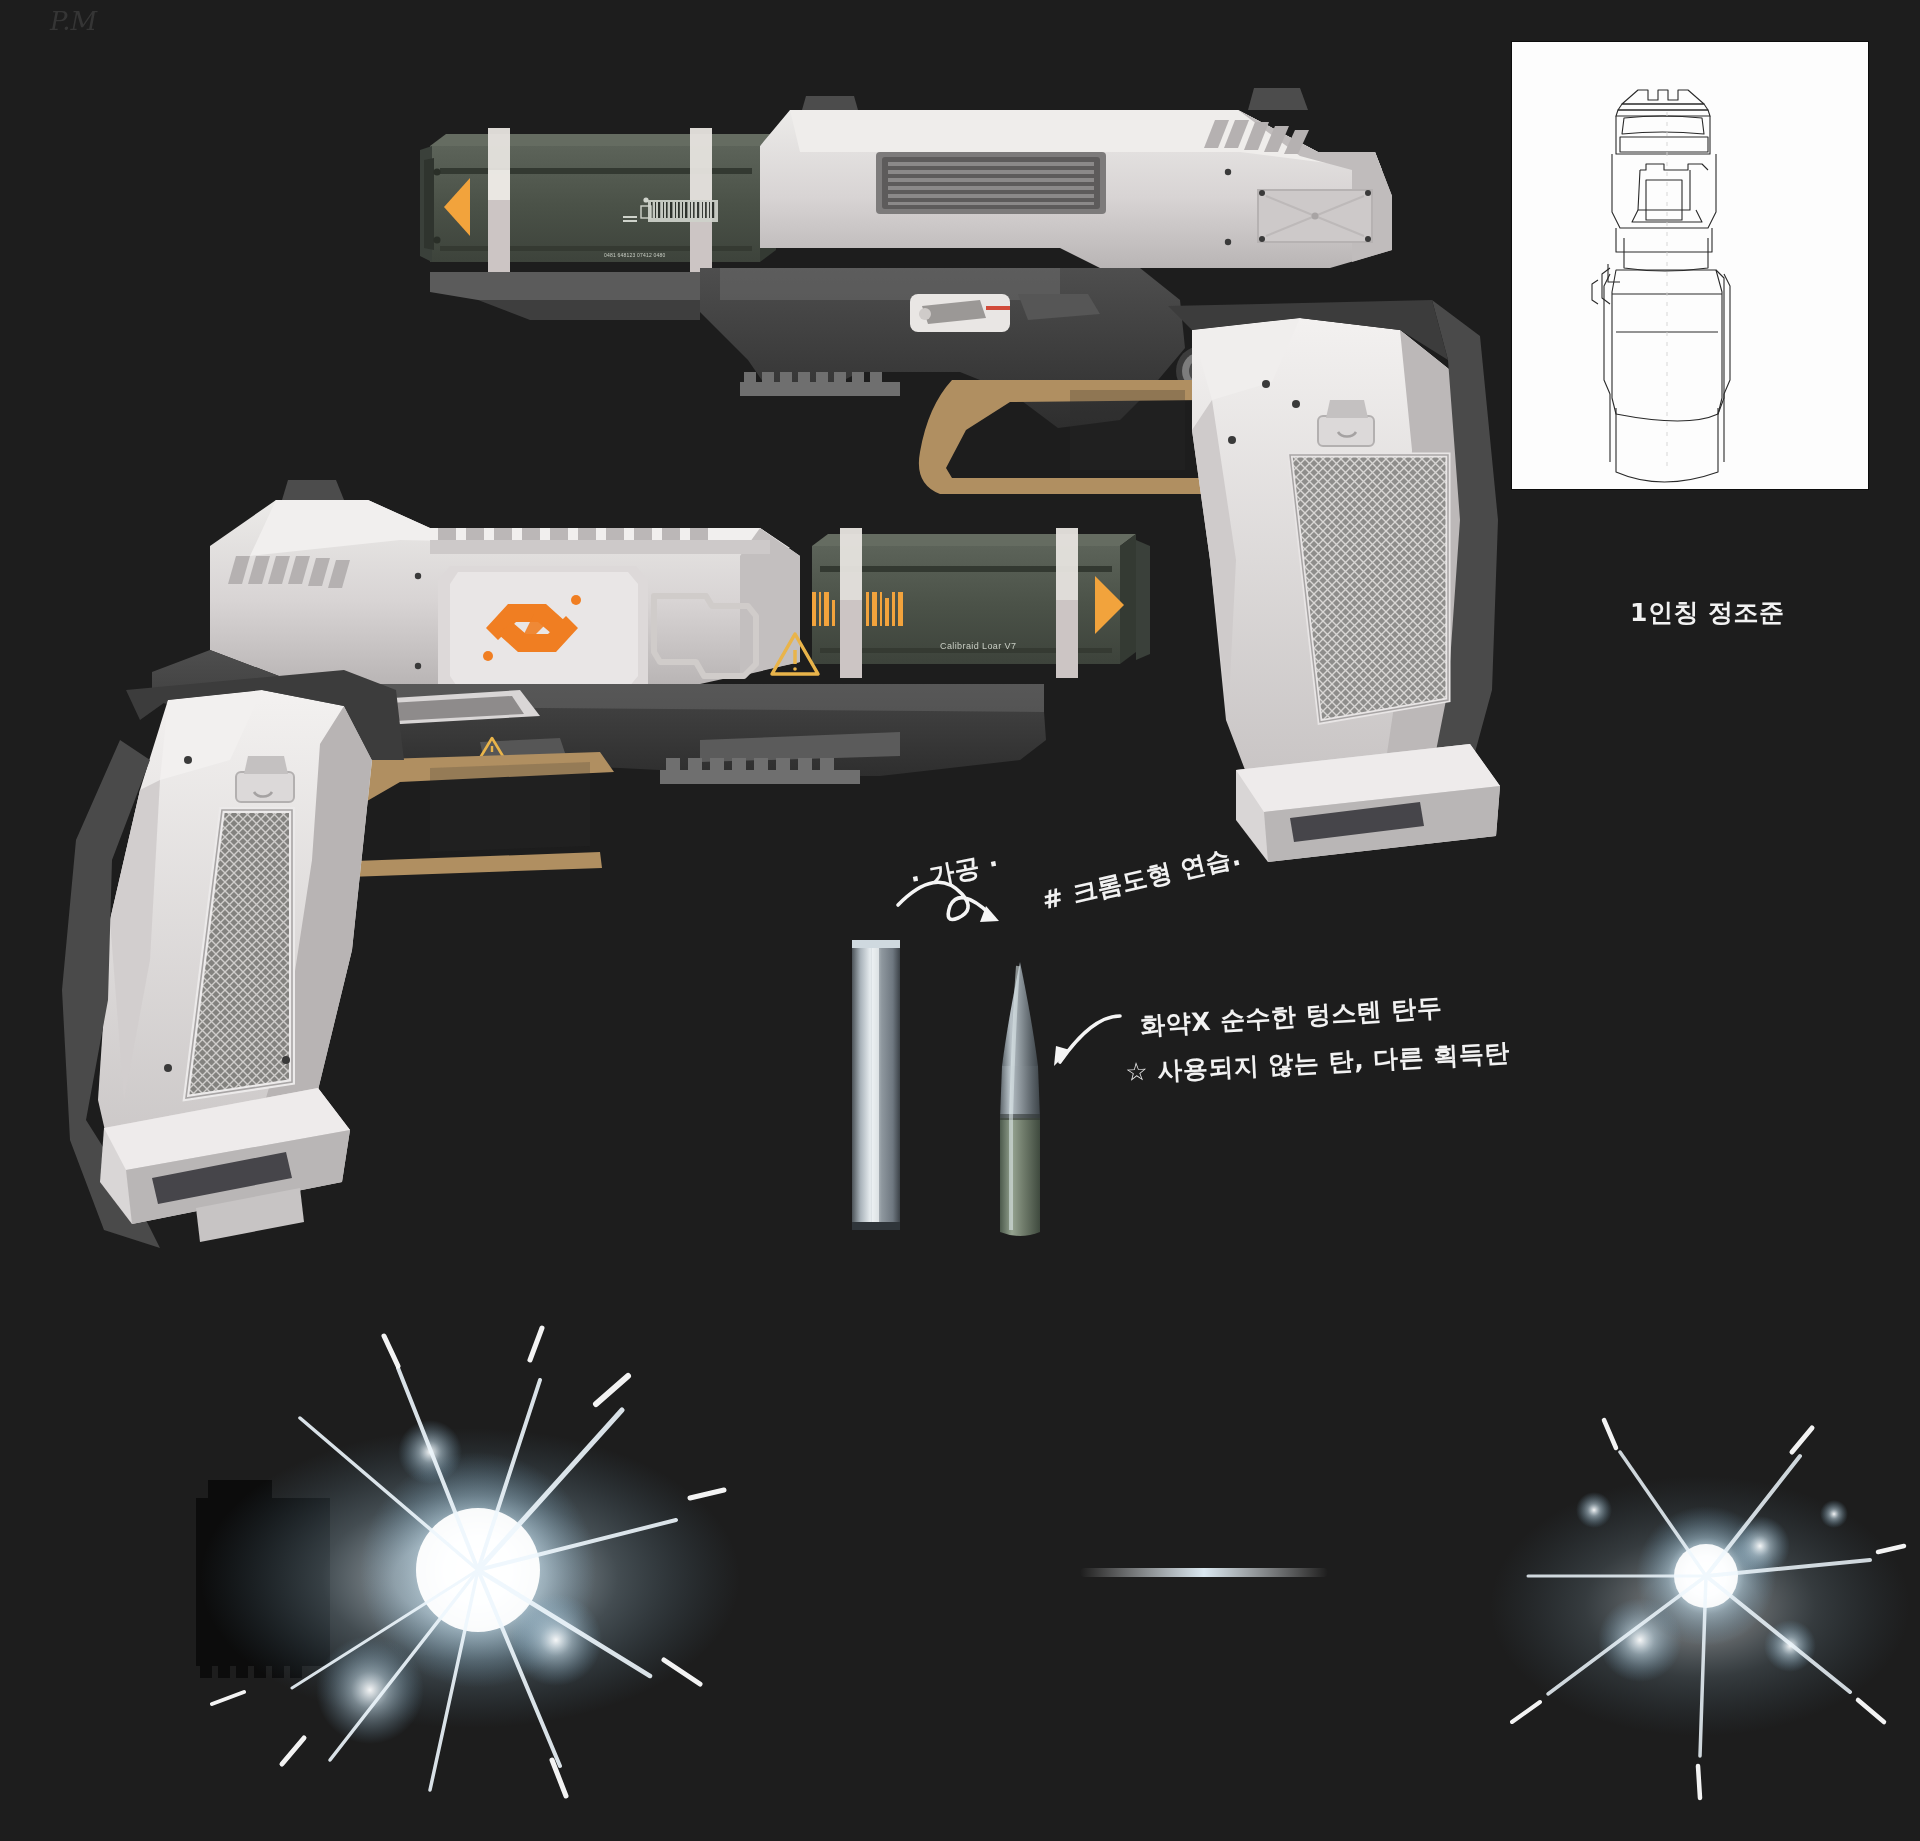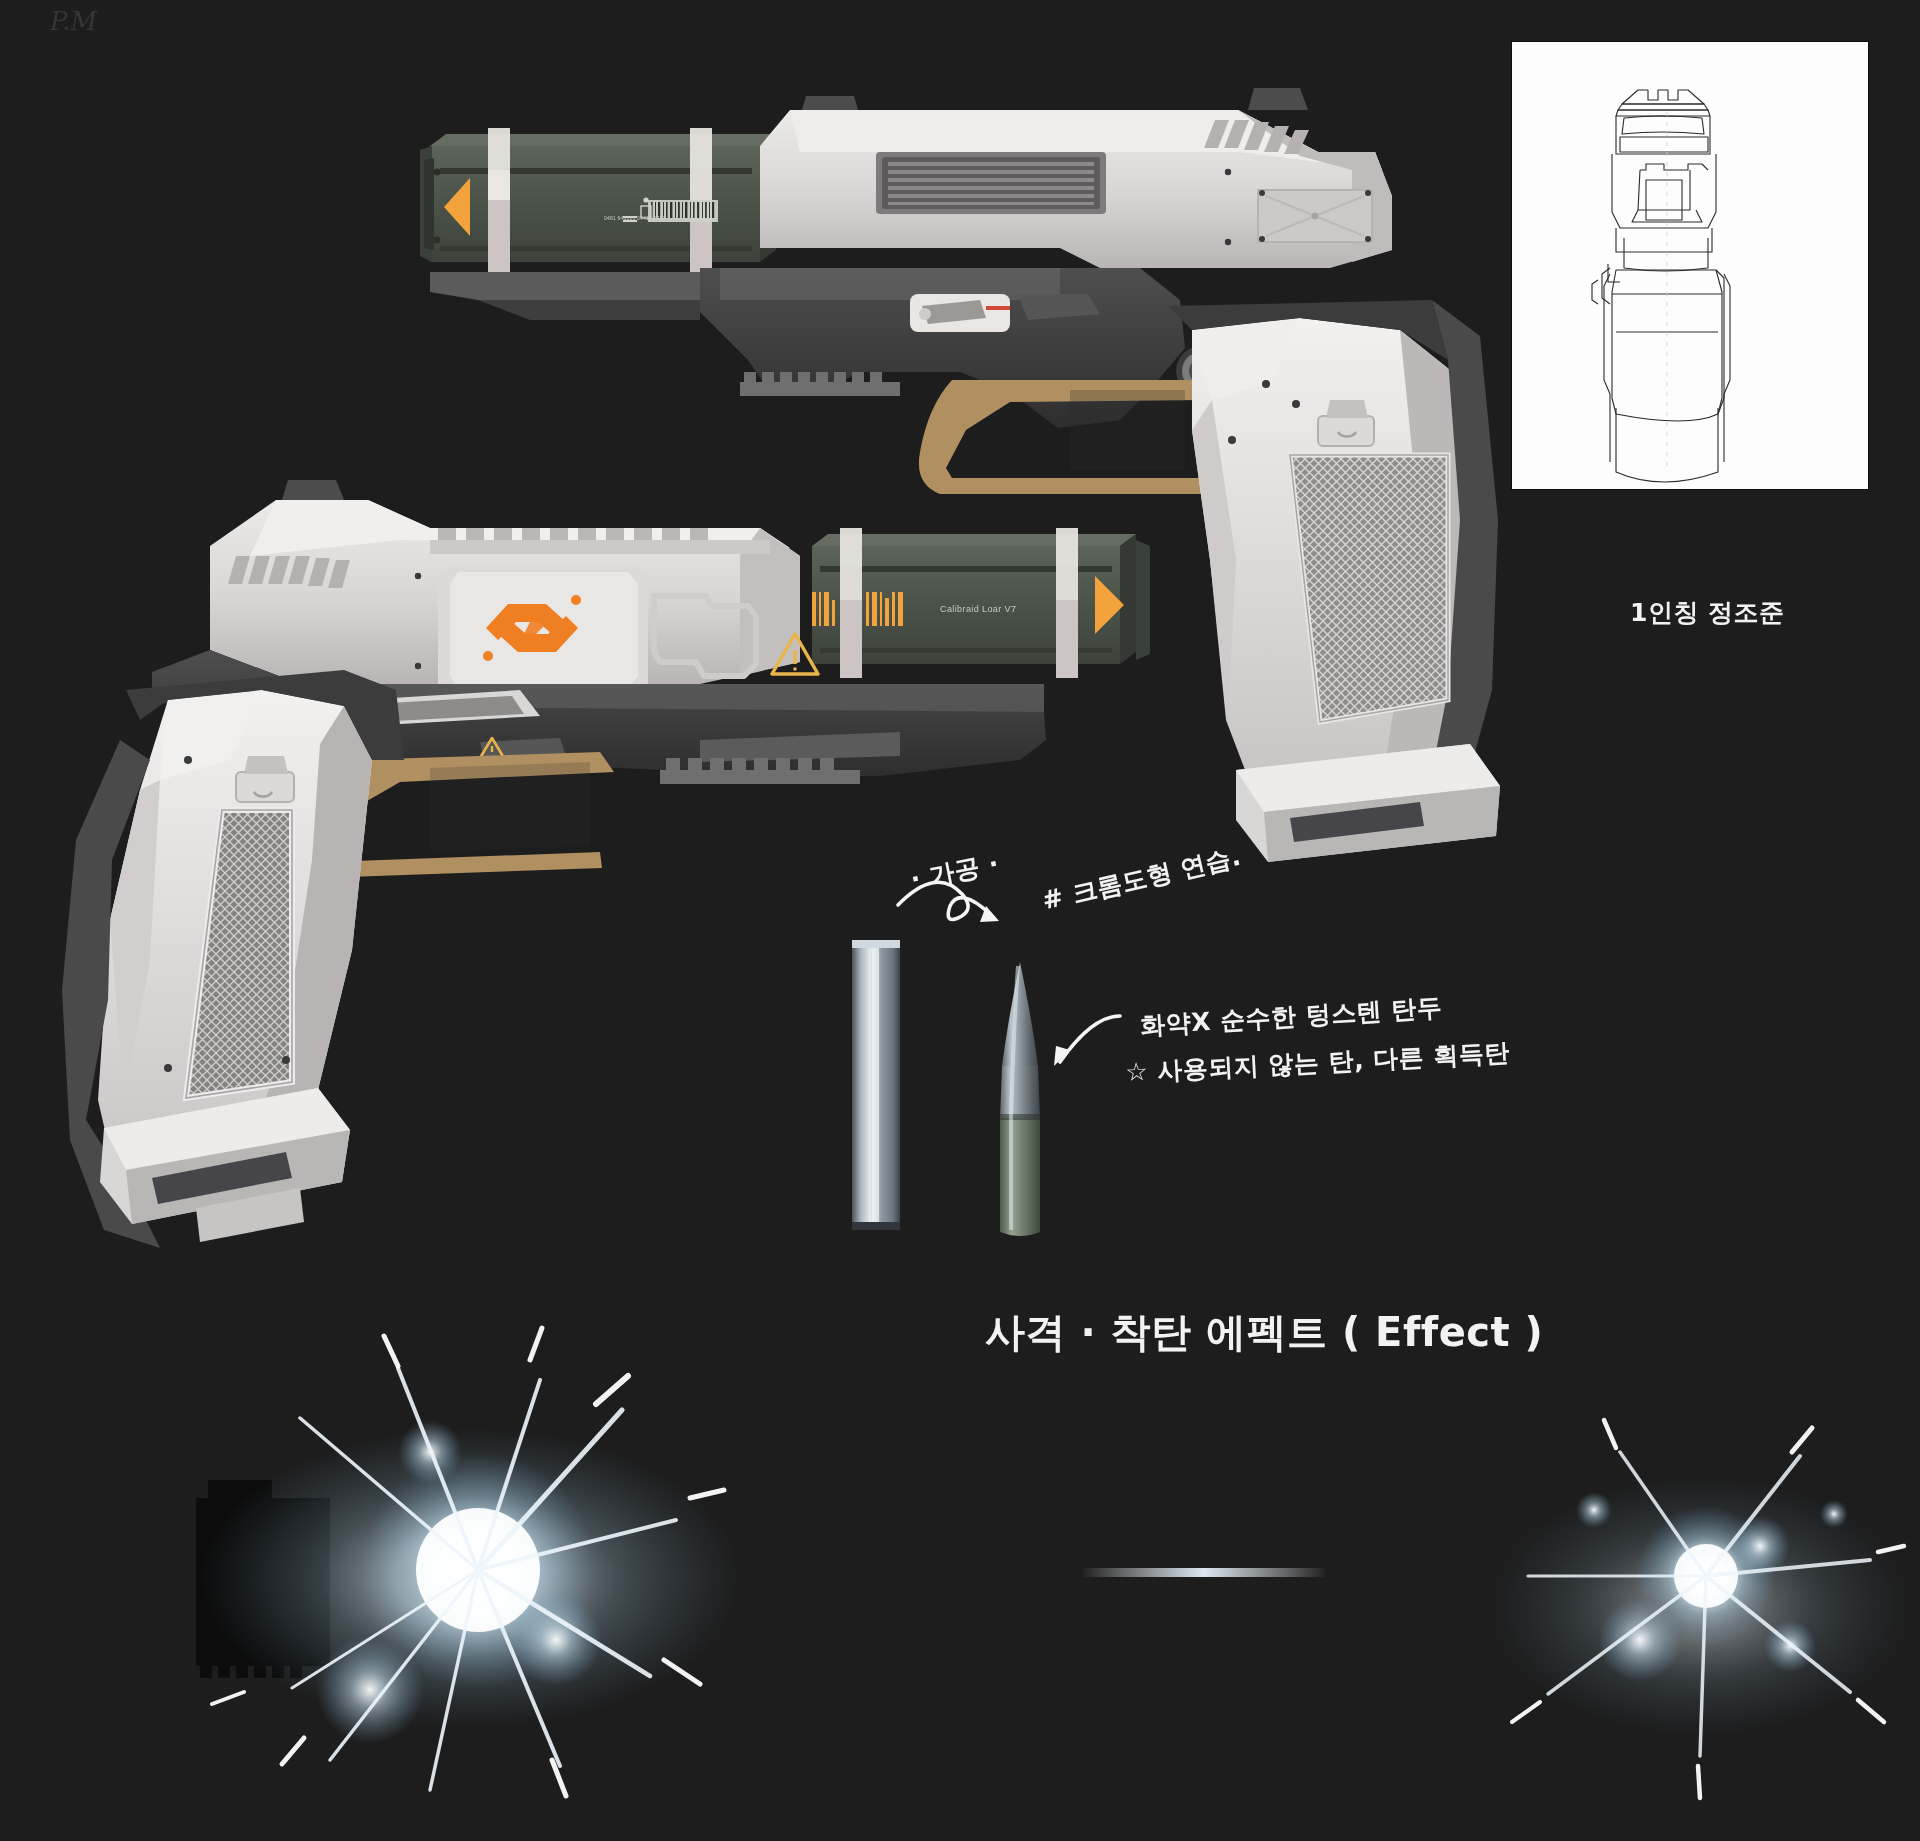--- a/index.html
+++ b/index.html
@@ -10,21 +10,21 @@
   }
   .sheet{position:absolute;inset:0;background:#1d1d1d;}
 
   
   .abs{position:absolute;}
   .hand{
     font-family:"DejaVu Sans",sans-serif;
     color:#f2f2f2;font-weight:700;white-space:nowrap;
     letter-spacing:.5px;
   }
-  .micro{font-family:"Liberation Sans",sans-serif;color:#c9cec4;}
+  .micro{font-family:"Liberation Sans",sans-serif;color:#c9cec4;margin-top:37px;}
 
   
   .signature{
     left:14px;top:6px;width:46px;height:40px;color:#3a3a3a;
     font-family:"DejaVu Serif",serif;font-style:italic;font-size:26px;
     opacity:.85;
     margin-left:36px;
   }
 
   
@@ -598,15 +598,14 @@
     </g>
   </svg>
 
   <div class="abs micro mag-text-top">0481 648123 07412 0480</div>
   <div class="abs micro mag-text-low">Calibraid Loar V7</div>
 
   <div class="abs hand ann-gagong">· 가공 ·</div>
   <div class="abs hand ann-chrome"># 크롬도형 연습.</div>
   <div class="abs hand ann-bullet1">화약X 순수한 텅스텐 탄두</div>
   <div class="abs hand ann-bullet2">☆ 사용되지 않는 탄, 다른 획득탄</div>
-  <div class="abs hand ann-effect">사격 · 착탄 에펙트 ( Effect )</div>
 
 </div>
 
 </body></html>

